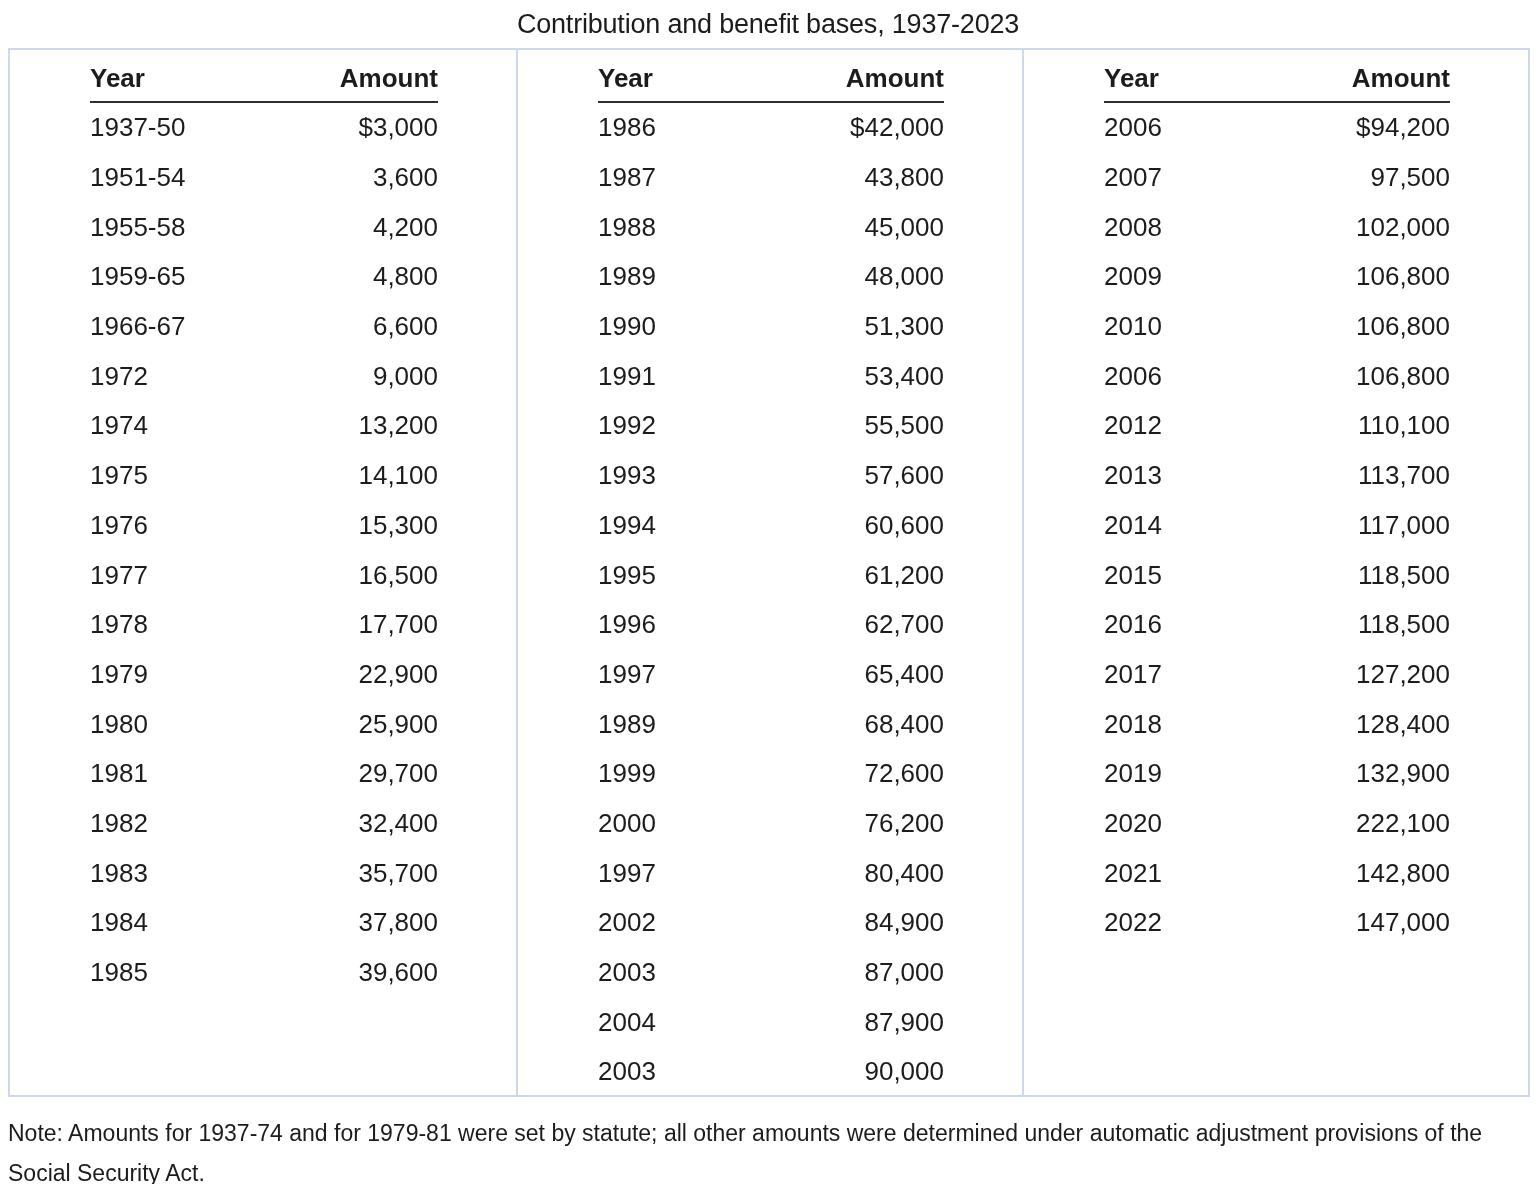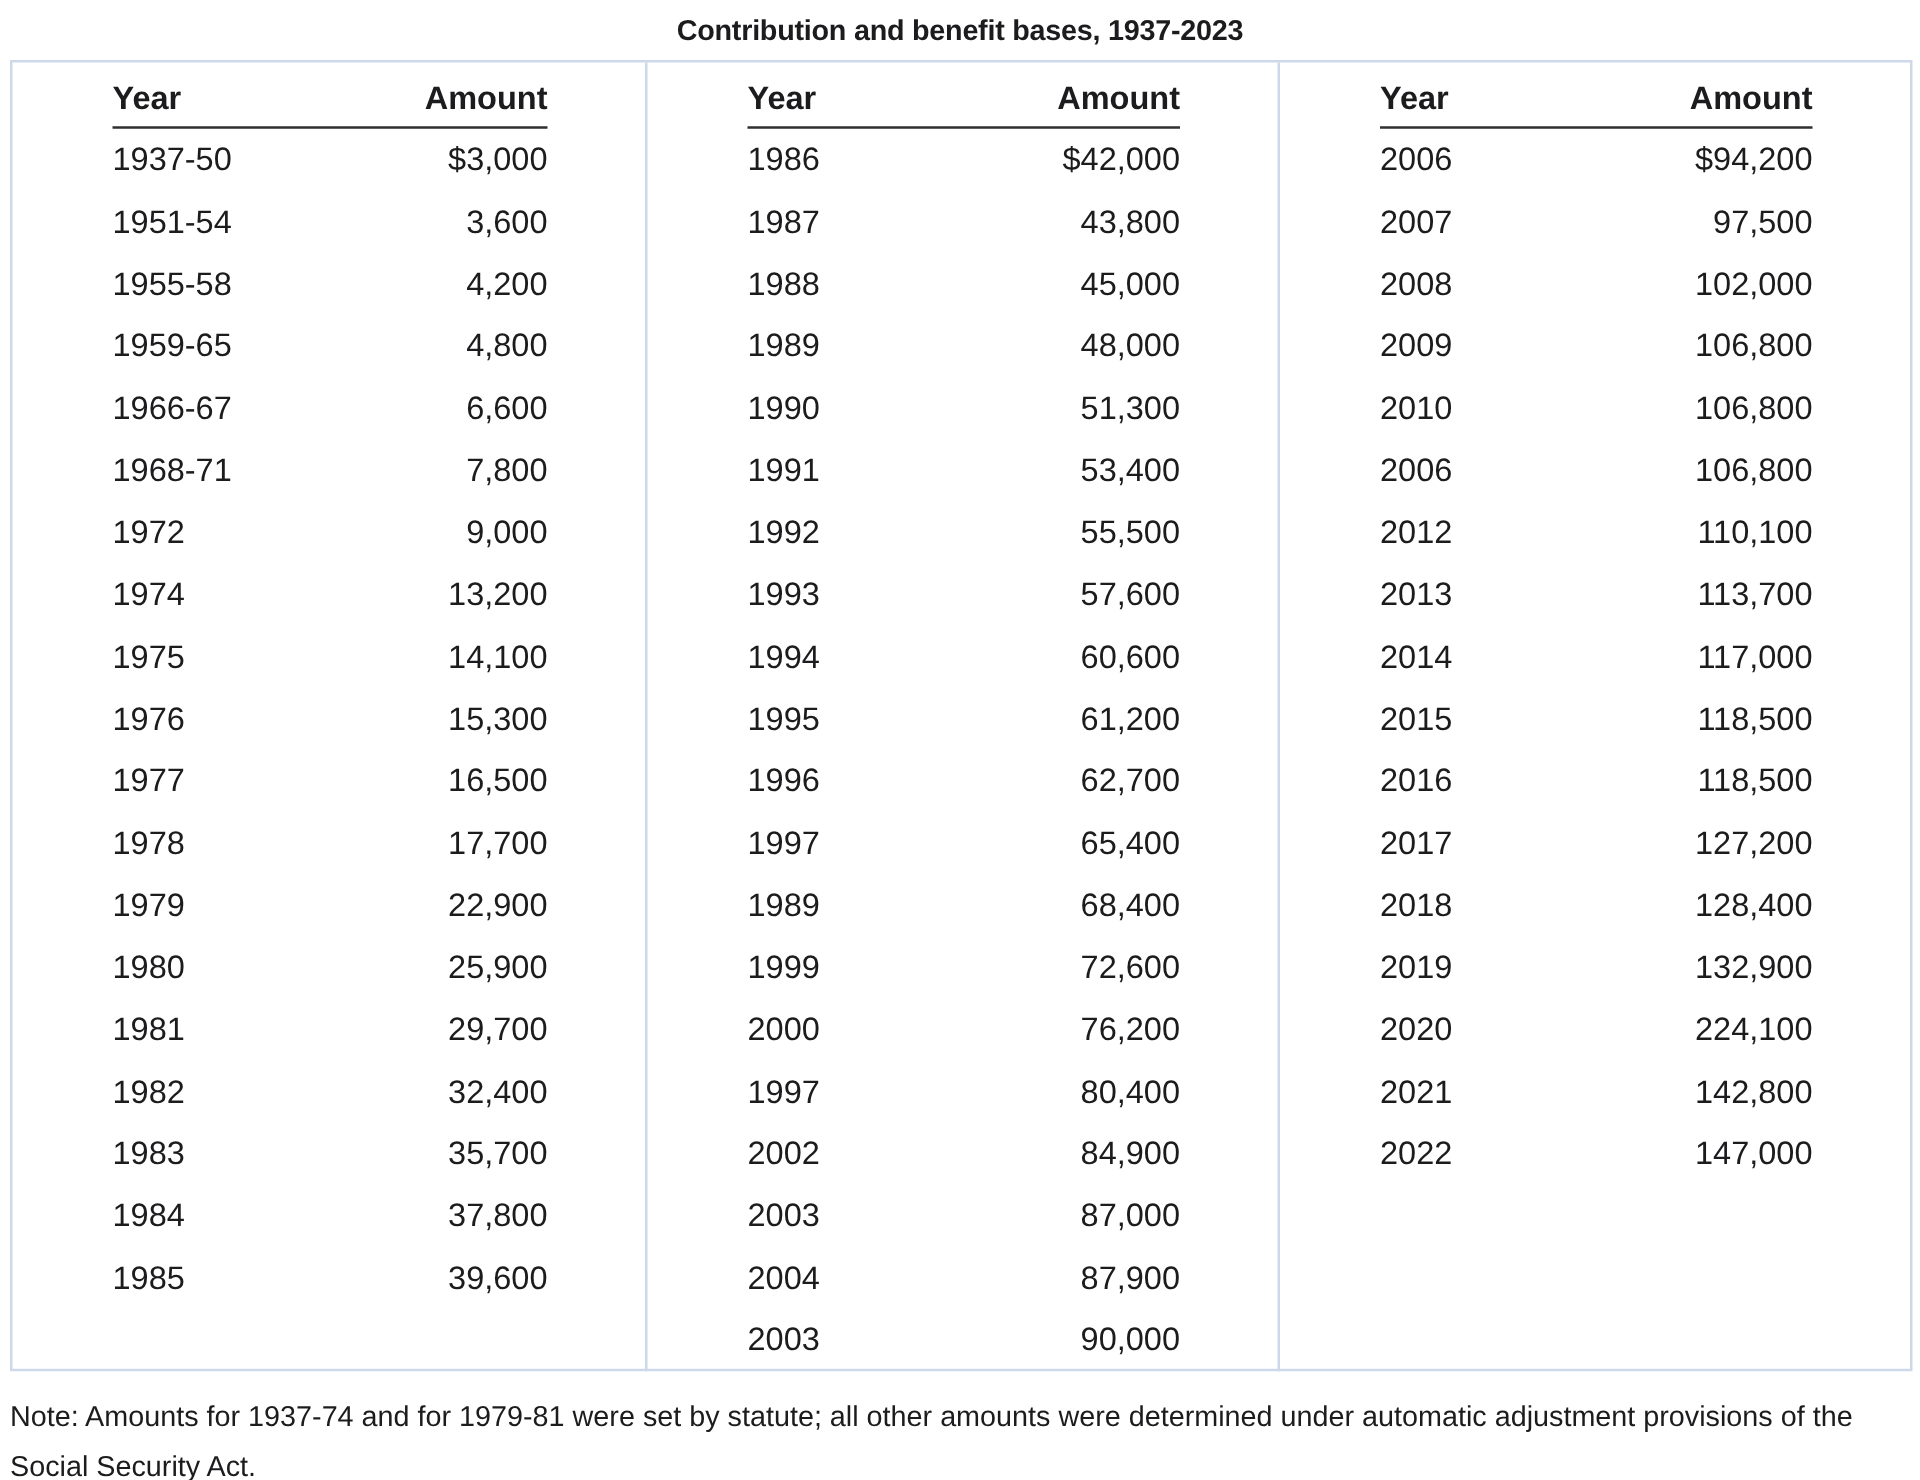--- a/index.html
+++ b/index.html
@@ -9,22 +9,22 @@
     min-height: 1184px;
     background: #ffffff;
     font-family: "Liberation Sans", "DejaVu Sans", sans-serif;
     color: #1c1c1e;
   }
   .title {
     margin: 0;
     padding-top: 8px;
     line-height: 32px;
     text-align: center;
-    font-size: 23px;
-    font-weight: 700;
+    font-size: 27px;
+    font-weight: 400;
     letter-spacing: -0.2px;
   }
   .table-box {
     margin: 8px 6px 0 8px;
     height: 1049px;
     border: 2px solid #cdd9ea;
     display: grid;
     grid-template-columns: 1fr 1fr 1fr;
     background: #ffffff;
   }
@@ -88,24 +88,20 @@
           </div>
           <div class="trow">
             <span class="col-year">1959-65</span>
             <span class="col-amount">4,800</span>
           </div>
           <div class="trow">
             <span class="col-year">1966-67</span>
             <span class="col-amount">6,600</span>
           </div>
           <div class="trow">
-            <span class="col-year">1968-71</span>
-            <span class="col-amount">7,800</span>
-          </div>
-          <div class="trow">
             <span class="col-year">1972</span>
             <span class="col-amount">9,000</span>
           </div>
           <div class="trow">
             <span class="col-year">1974</span>
             <span class="col-amount">13,200</span>
           </div>
           <div class="trow">
             <span class="col-year">1975</span>
             <span class="col-amount">14,100</span>
@@ -297,21 +293,21 @@
           <div class="trow">
             <span class="col-year">2018</span>
             <span class="col-amount">128,400</span>
           </div>
           <div class="trow">
             <span class="col-year">2019</span>
             <span class="col-amount">132,900</span>
           </div>
           <div class="trow">
             <span class="col-year">2020</span>
-            <span class="col-amount">224,100</span>
+            <span class="col-amount">222,100</span>
           </div>
           <div class="trow">
             <span class="col-year">2021</span>
             <span class="col-amount">142,800</span>
           </div>
           <div class="trow">
             <span class="col-year">2022</span>
             <span class="col-amount">147,000</span>
           </div>
         </div>

